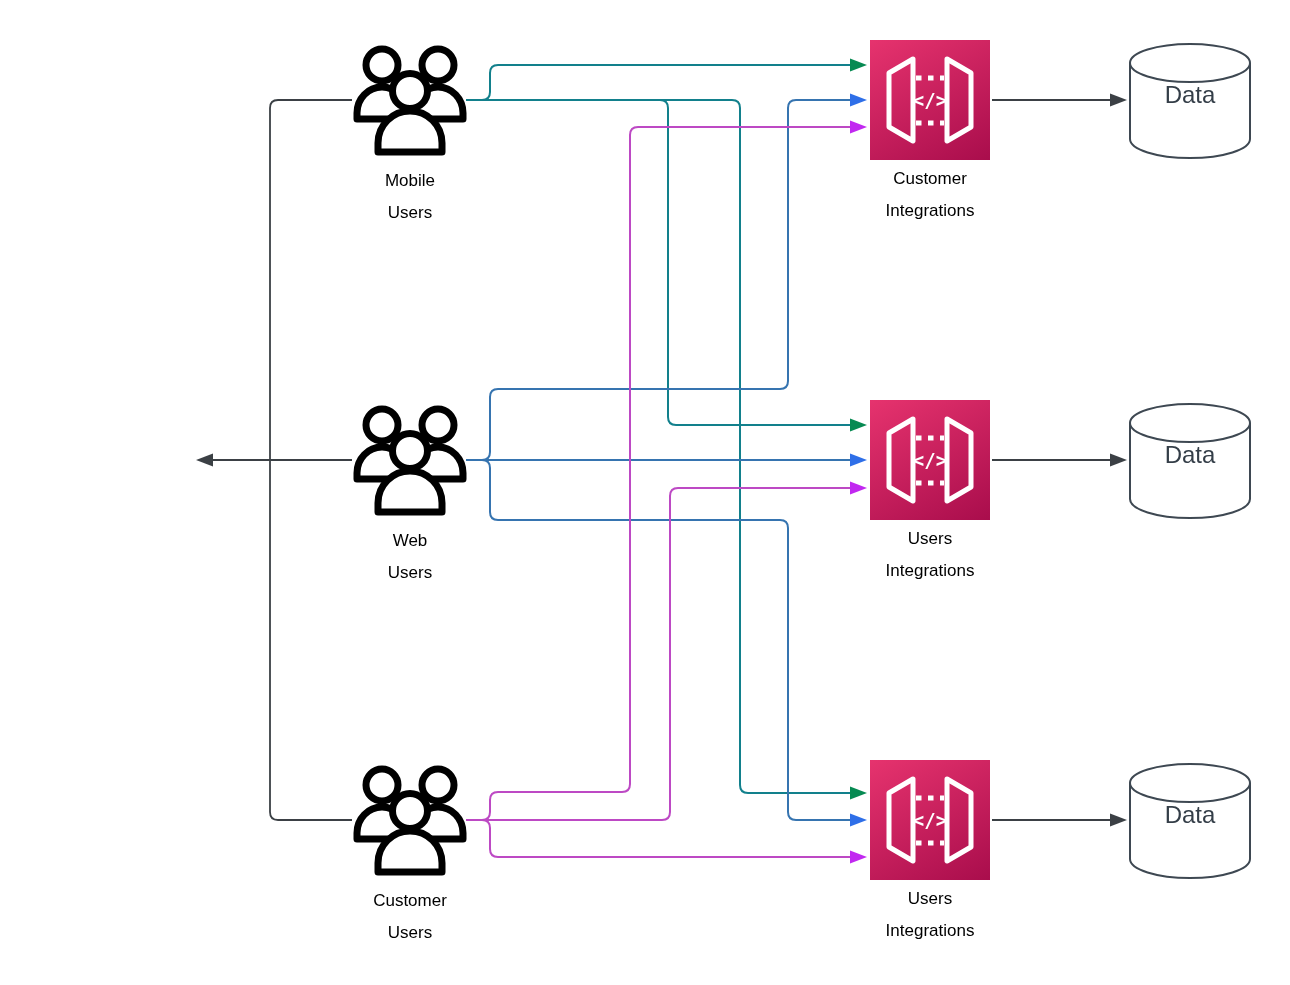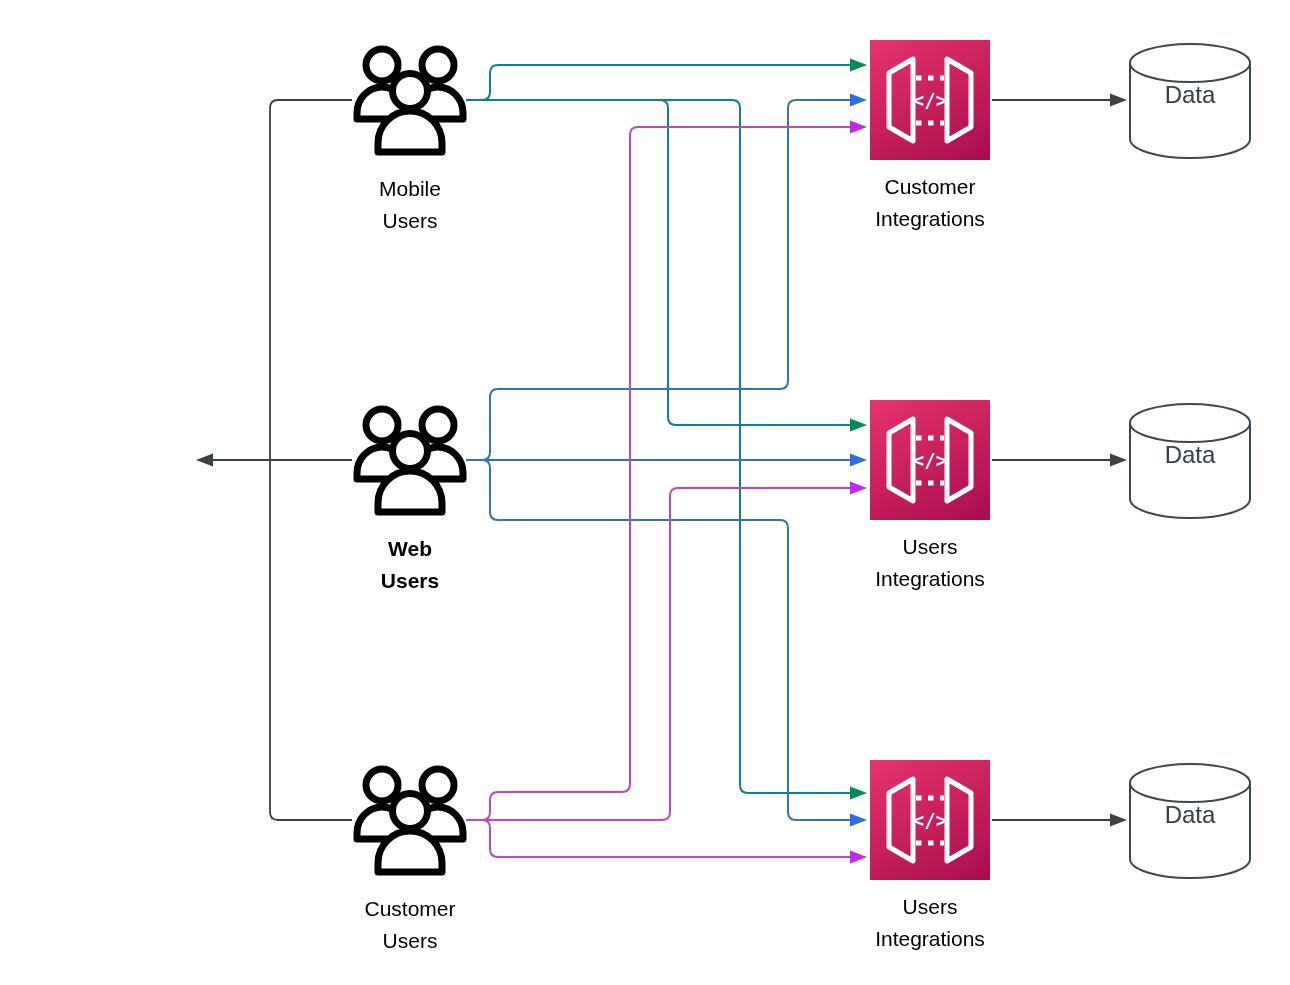--- a/index.html
+++ b/index.html
@@ -19,21 +19,21 @@
   .edge{fill:none;stroke-width:2px;stroke-linejoin:round;}
   .edge-black{stroke:var(--line);stroke-width:1.8px;}
   .edge-teal{stroke:var(--teal);}
   .edge-blue{stroke:var(--blue);}
   .edge-magenta{stroke:var(--magenta);}
   .head-black{fill:var(--line);}
   .head-teal{fill:var(--teal-head);}
   .head-blue{fill:var(--blue-head);}
   .head-magenta{fill:var(--magenta-head);}
   .node{position:absolute;display:flex;flex-direction:column;align-items:center;}
-  .node-label{margin-top:11px;font-size:21px;line-height:32px;color:var(--label);
+  .node-label{margin-top:3px;font-size:17px;line-height:32px;color:var(--label);
               text-align:center;white-space:nowrap;}
   .cdn-box{width:120px;height:114px;box-sizing:border-box;border:4px solid #828e9b;
            background:#ffffff;padding:2px;}
   .cdn-fill{width:100%;height:100%;background:linear-gradient(135deg,var(--purple-a),var(--purple-b));}
   .api-box{width:120px;height:120px;background:linear-gradient(150deg,var(--pink-a),var(--pink-b));}
   .cyl-wrap{position:absolute;width:124px;height:118px;}
   .data-label{position:absolute;left:0;right:0;top:39px;text-align:center;
               font-size:24px;color:var(--db-text);}
   .cyl-shape{fill:#ffffff;stroke:var(--db);stroke-width:2px;}
   .cyl-rim{fill:none;stroke:var(--db);stroke-width:2px;}
@@ -115,21 +115,21 @@
         <path d="M30,114 V105 A32,32 0 0 1 94,105 V114 Z"></path>
         <circle cx="62" cy="53" r="17.5"></circle>
       </g>
     </svg>
     <div class="node-label">
       <span>Mobile</span><br>
       <span>Users</span>
     </div>
   </div>
 
-  <div class="node" style="left:328px;top:398px;width:164px;font-weight:bold;">
+  <div class="node" style="left:328px;top:398px;width:164px;">
     <svg width="124" height="124" viewBox="0 0 124 124">
       <g stroke="#000000" stroke-width="7" fill="#ffffff" stroke-linejoin="round">
         <path d="M9,81 V75 A25,26 0 0 1 59,75 V81 Z"></path>
         <path d="M65,81 V75 A25,26 0 0 1 115,75 V81 Z"></path>
         <circle cx="34" cy="27" r="16"></circle>
         <circle cx="90" cy="27" r="16"></circle>
         <path d="M30,114 V105 A32,32 0 0 1 94,105 V114 Z"></path>
         <circle cx="62" cy="53" r="17.5"></circle>
       </g>
     </svg>

